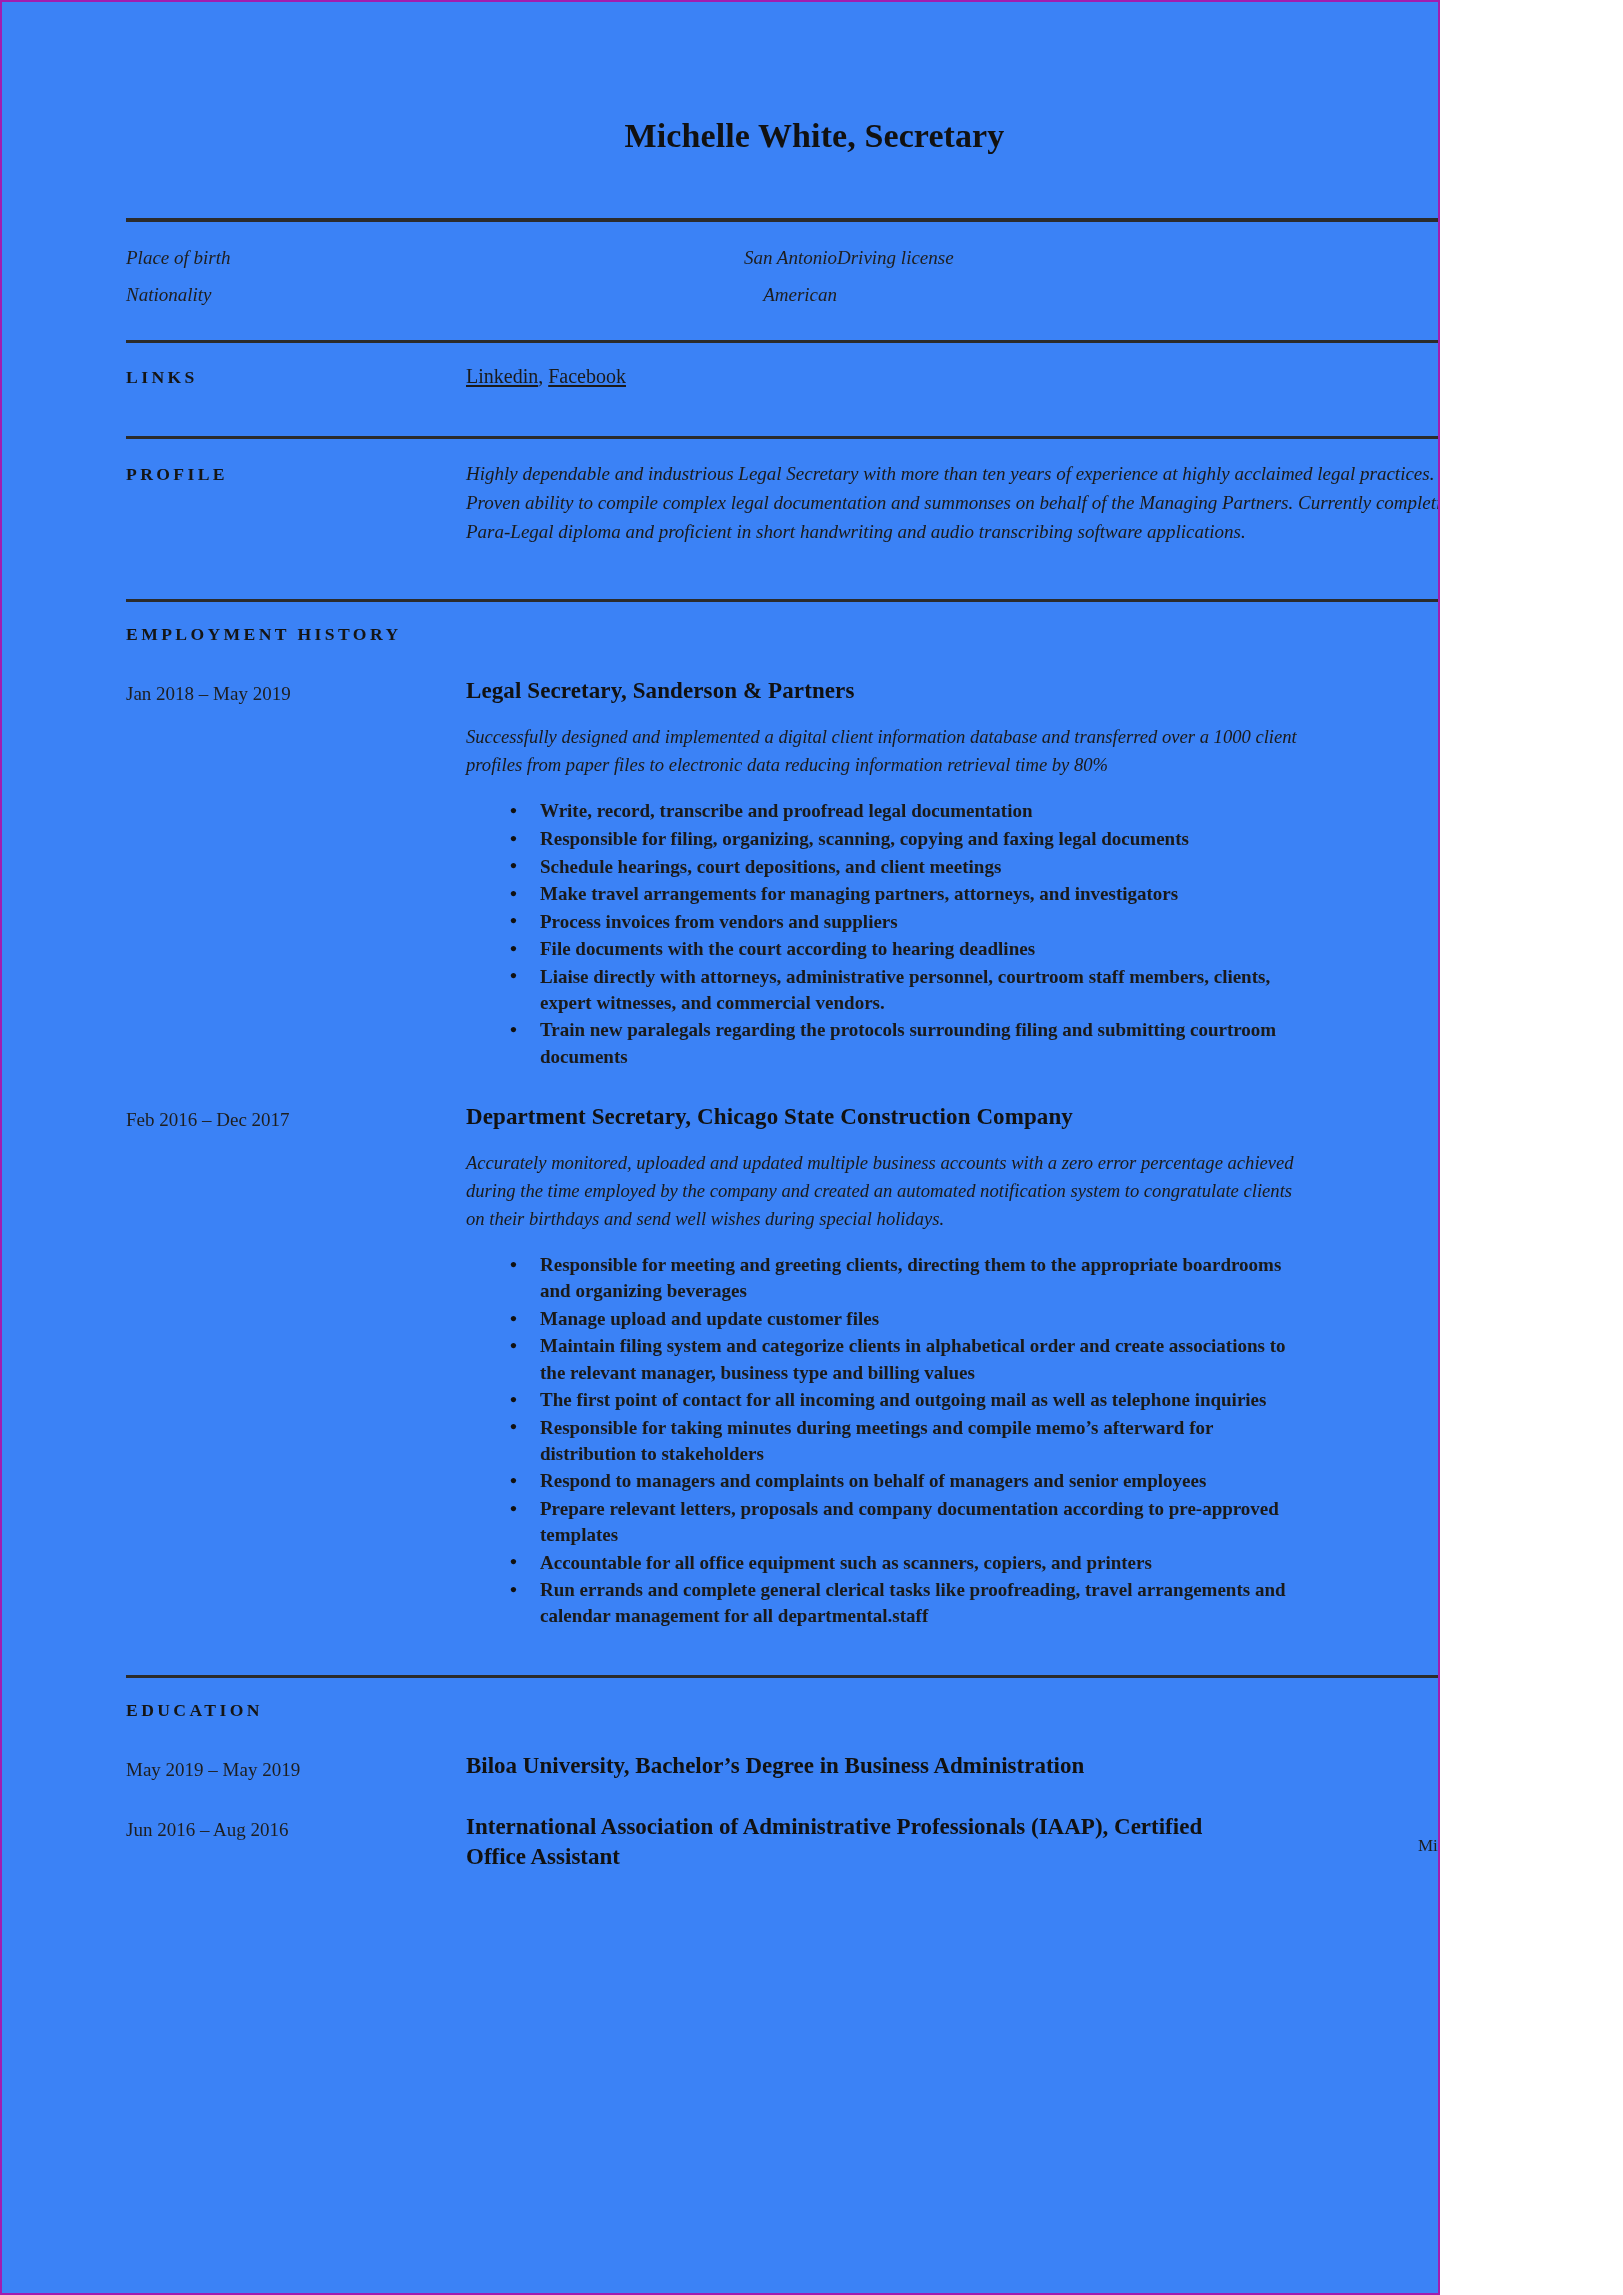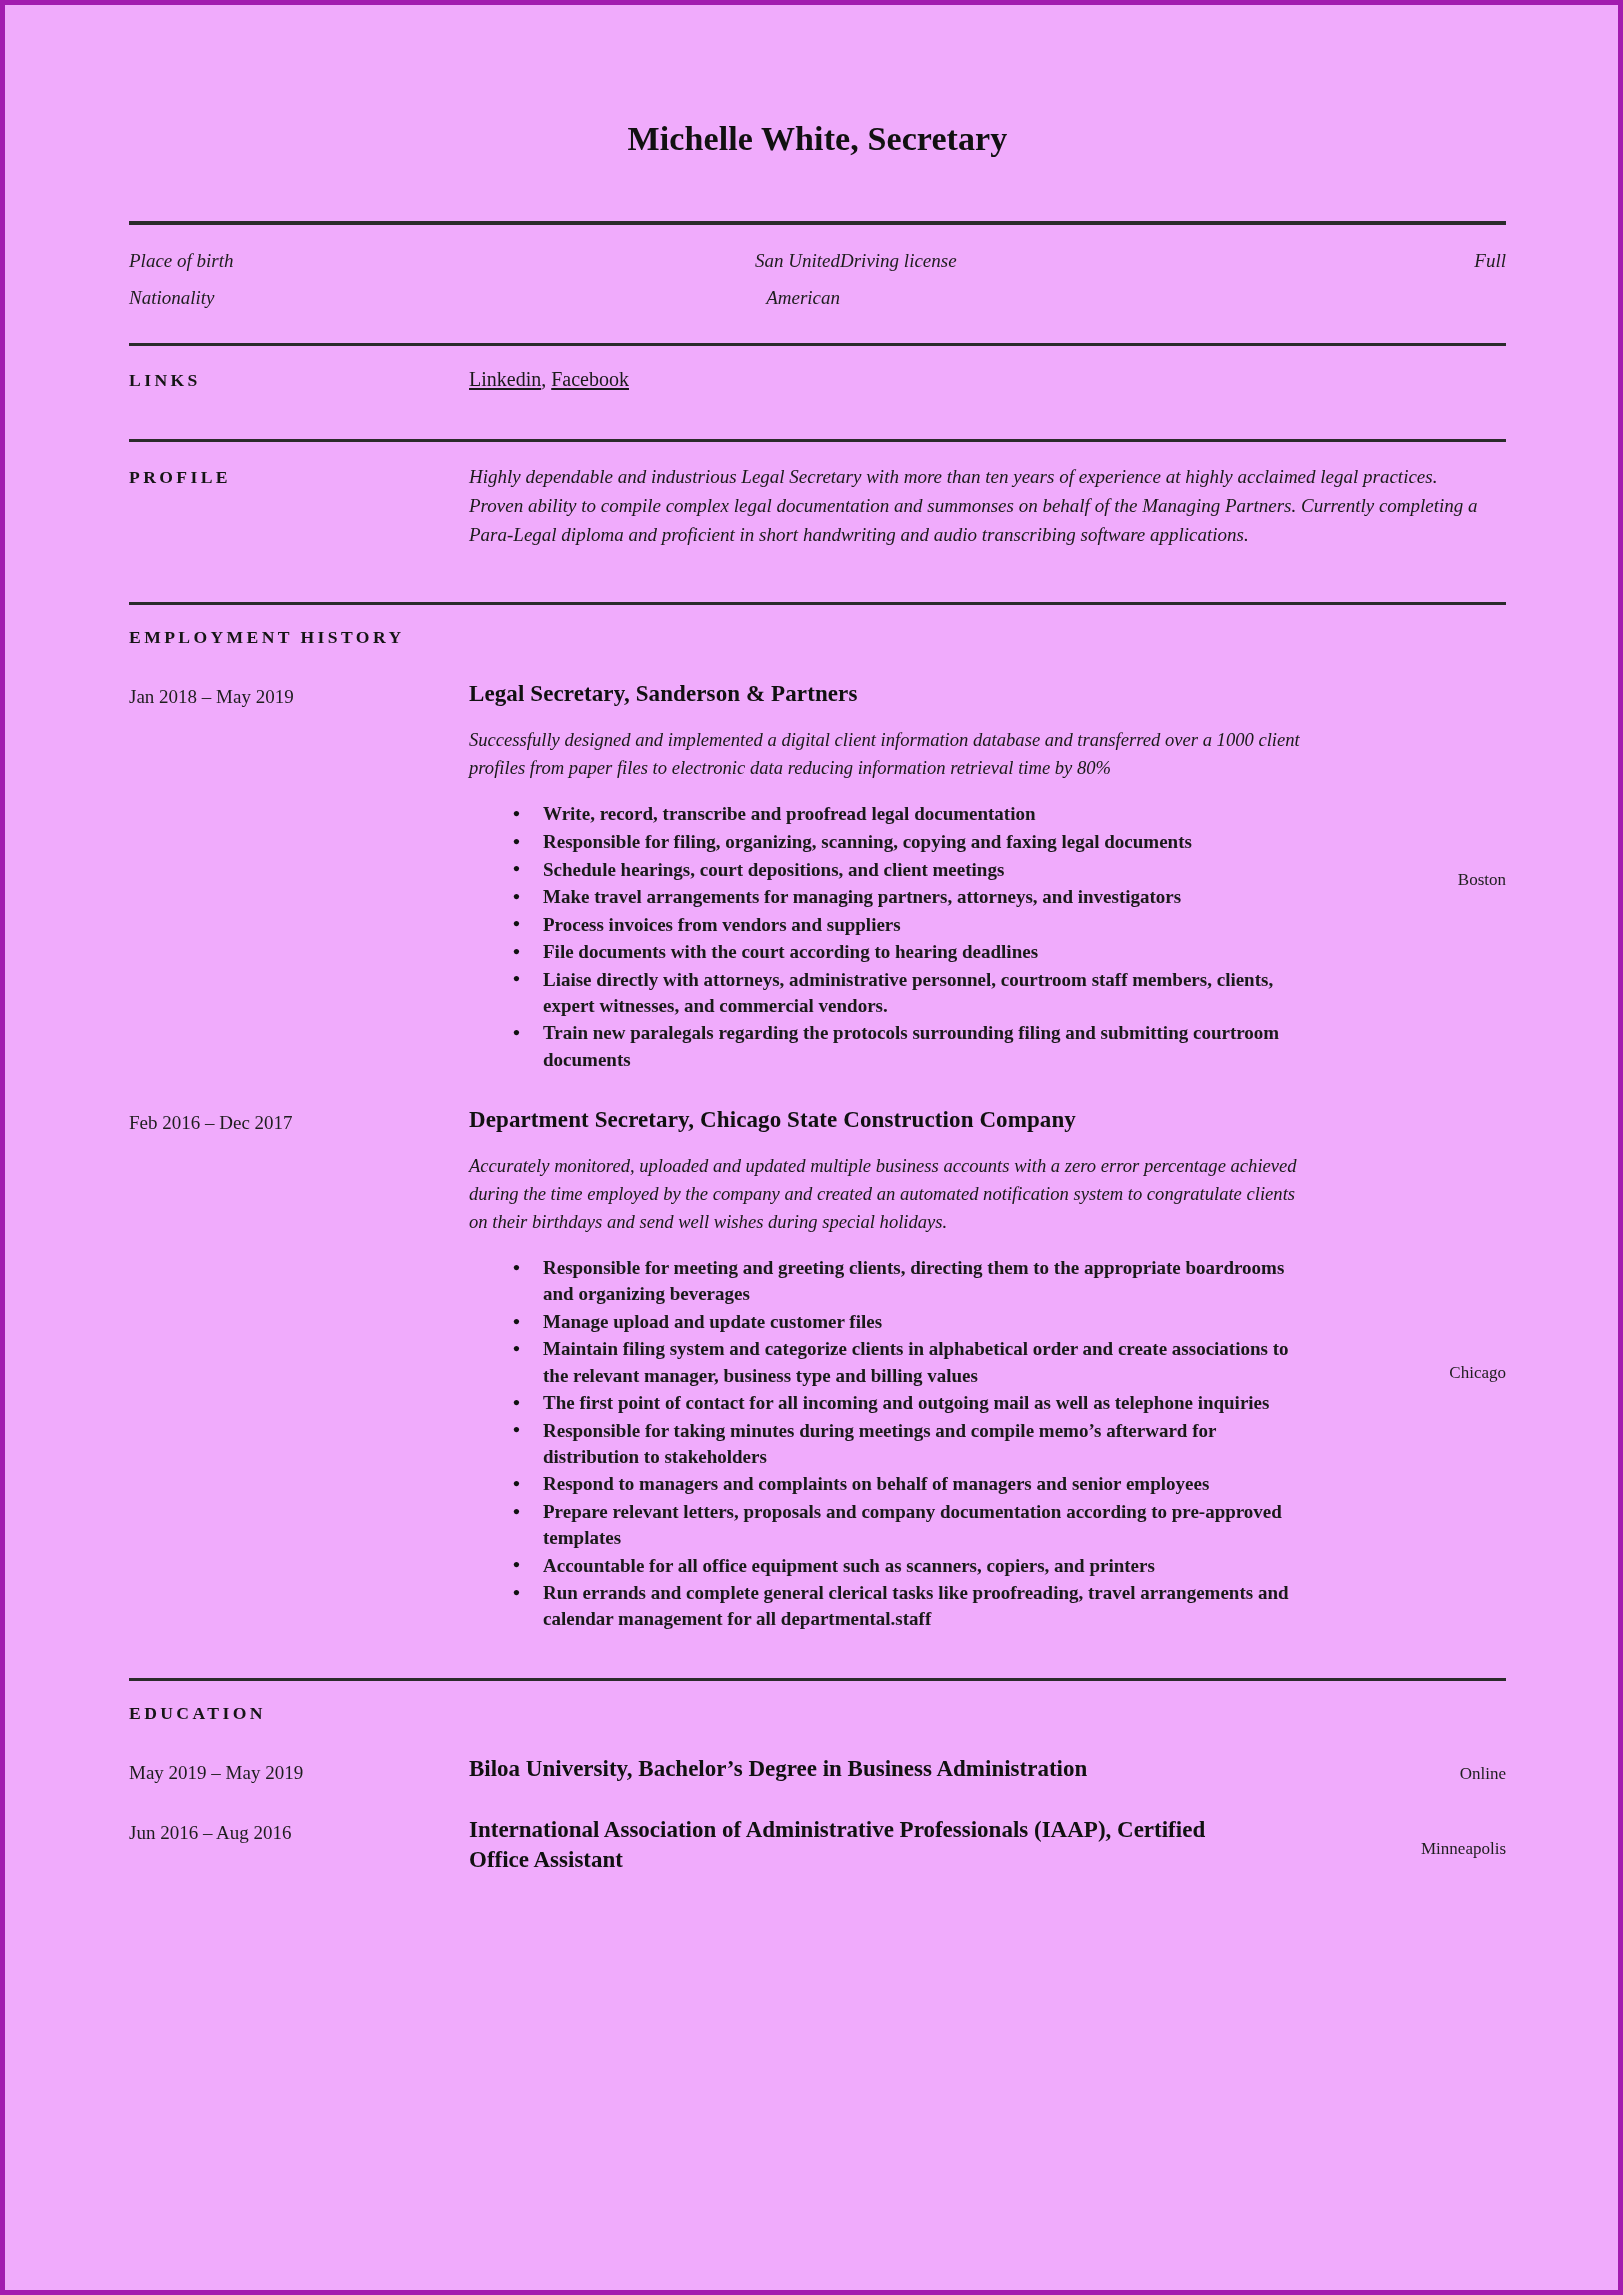--- a/index.html
+++ b/index.html
@@ -6,24 +6,24 @@
     margin: 0;
     padding: 0;
     background: #ffffff;
   }
   body {
     font-family: "Liberation Serif", "DejaVu Serif", serif;
     color: #1a1a1a;
   }
   .page {
     position: relative;
-    width: 1623px;
+    width: 1440px;
     height: 2295px;
-    background: #f0abfc;
-    border: 5px solid #a21caf;
+    background: #3b82f6;
+    border: 2px solid #a21caf;
     box-sizing: border-box;
     overflow: hidden;
   }
   .inner {
     position: absolute;
     left: 124px;
     top: 0;
     width: 1377px;
   }
 
@@ -225,21 +225,21 @@
     <div class="header">
       <div class="full-name">Michelle White, Secretary</div>
     </div>
 
     <div class="rule rule-details"></div>
     <div class="details">
 
       <div class="details-row">
         <div class="det-cell left">
           <span class="det-label">Place of birth</span>
-          <span class="det-value">San United</span>
+          <span class="det-value">San Antonio</span>
         </div>
         <div class="det-cell right">
           <span class="det-label">Driving license</span>
           <span class="det-value">Full</span>
         </div>
       </div>
 
       <div class="details-row">
         <div class="det-cell left">
           <span class="det-label">Nationality</span>

